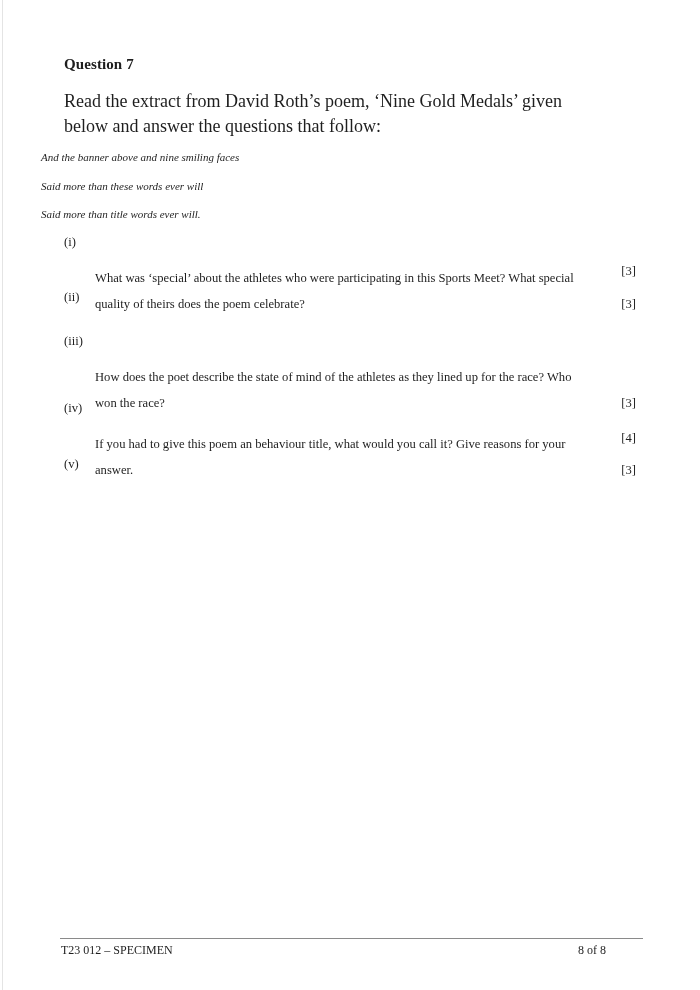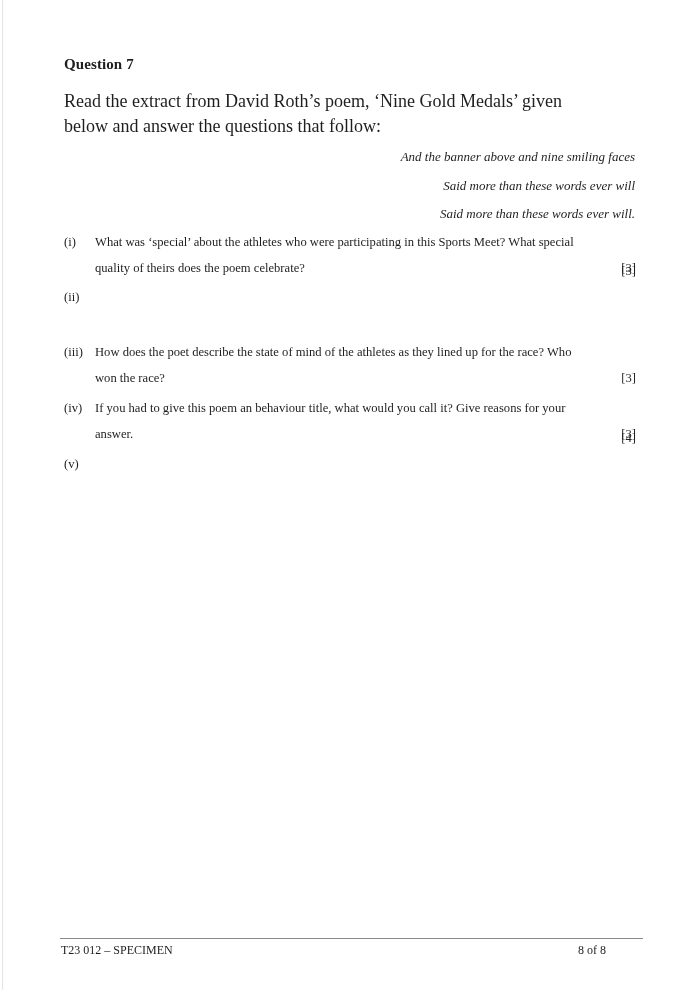--- a/index.html
+++ b/index.html
@@ -37,42 +37,44 @@
       top: 89px;
       width: 520px;
       font-size: 18px;
       line-height: 25px;
     }
     .poem {
       position: absolute;
       left: 0;
       top: 143px;
       width: 635px;
-      text-align: right;
+      text-align: left;
       font-style: italic;
-      font-size: 13px;
+      font-size: 11px;
       line-height: 28.5px;
+      padding-left: 41px;
     }
     .poem-line { display: block; }
     .subq {
       position: absolute;
       left: 64px;
       width: 572px;
       font-size: 12.6px;
       line-height: 26px;
     }
     .subq .num {
       position: absolute;
       left: 0;
       top: 0;
     }
     .subq .text {
       display: block;
       margin-left: 31px;
       width: 490px;
+      margin-top: 36px;
     }
     .subq .marks {
       position: absolute;
       right: 0;
       bottom: 0;
     }
     .footer-rule {
       position: absolute;
       left: 60px;
       top: 938px;
@@ -100,35 +102,35 @@
 
 <div class="left-edge"></div>
 
 <div class="question-title">Question 7</div>
 
 <div class="intro">Read the extract from David Roth’s poem, ‘Nine Gold Medals’ given below and answer the questions that follow:</div>
 
 <div class="poem">
   <span class="poem-line">And the banner above and nine smiling faces</span>
   <span class="poem-line">Said more than these words ever will</span>
-  <span class="poem-line">Said more than these words ever will.</span>
+  <span class="poem-line">Said more than title words ever will.</span>
 </div>
 
 <div class="subq" style="top:229px;">
   <span class="num">(i)</span>
   <span class="text">What was ‘special’ about the athletes who were participating in this Sports Meet? What special quality of theirs does the poem celebrate?</span>
   <span class="marks">[3]</span>
 </div>
 
 <div class="subq" style="top:284px;">
   <span class="num">(ii)</span>
   <span class="marks">[3]</span>
 </div>
 
-<div class="subq" style="top:339px;">
+<div class="subq" style="top:328px;">
   <span class="num">(iii)</span>
   <span class="text">How does the poet describe the state of mind of the athletes as they lined up for the race? Who won the race?</span>
   <span class="marks">[3]</span>
 </div>
 
 <div class="subq" style="top:395px;">
   <span class="num">(iv)</span>
   <span class="text">If you had to give this poem an behaviour title, what would you call it? Give reasons for your answer.</span>
   <span class="marks">[3]</span>
 </div>

